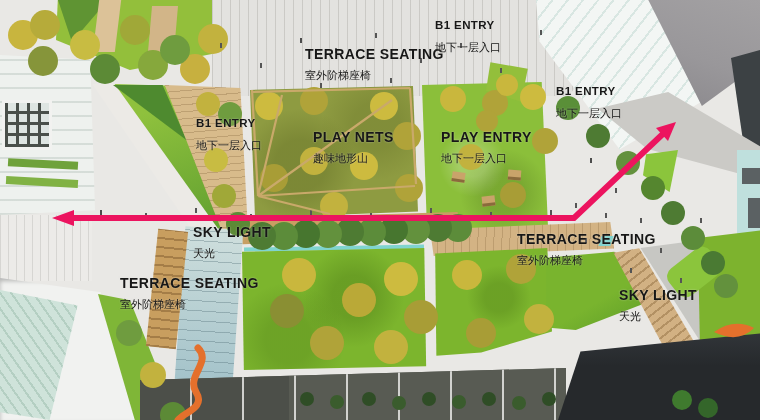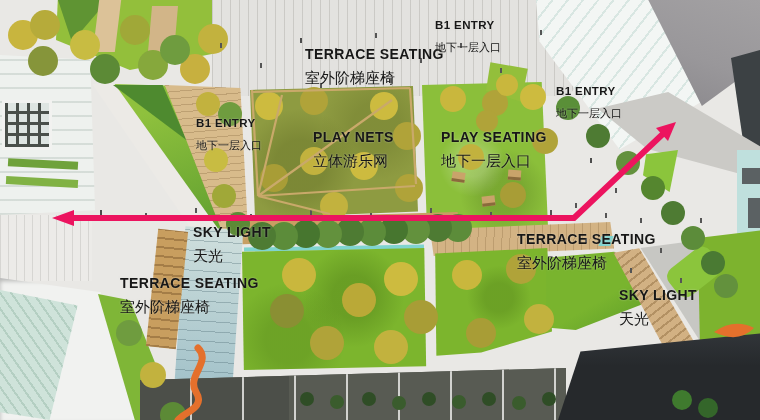--- a/index.html
+++ b/index.html
@@ -137,21 +137,21 @@
 
   
   .ppl{width:2px;height:5px;background:#4c4c4c;}
 
   
   .label{z-index:8;transform:translateX(-50%);text-align:center;color:#171717;
     line-height:1.28;white-space:nowrap;text-shadow:0 0 2px rgba(235,235,230,.5);}
   .label .en{font-weight:700;letter-spacing:.4px;}
   .label .zh{font-weight:400;margin-top:22px;}
   .label.lg .en{font-size:14px;}
-  .label.lg .zh{font-size:15px;}
+  .label.lg .zh{font-size:11px;}
   .label.sm .en{font-size:11.5px;}
   .label.sm .zh{font-size:11px;}
   .arrow-svg{z-index:6;}
 </style>
 </head>
 <body>
 
 <div id="stage">
 
   <div class="lawn-tl"></div>
@@ -266,24 +266,24 @@
   <div class="label sm" style="left:435px;top:18px;">
     <div class="en">B1 ENTRY</div>
     <div class="zh">地下一层入口</div>
   </div>
   <div class="label sm" style="left:196px;top:116px;">
     <div class="en">B1 ENTRY</div>
     <div class="zh">地下一层入口</div>
   </div>
   <div class="label lg" style="left:313px;top:129px;">
     <div class="en">PLAY NETS</div>
-    <div class="zh">立体游乐网</div>
+    <div class="zh">趣味地形山</div>
   </div>
   <div class="label lg" style="left:441px;top:129px;">
-    <div class="en">PLAY SEATING</div>
+    <div class="en">PLAY ENTRY</div>
     <div class="zh">地下一层入口</div>
   </div>
   <div class="label sm" style="left:556px;top:84px;">
     <div class="en">B1 ENTRY</div>
     <div class="zh">地下一层入口</div>
   </div>
   <div class="label lg" style="left:193px;top:224px;">
     <div class="en">SKY LIGHT</div>
     <div class="zh">天光</div>
   </div>

